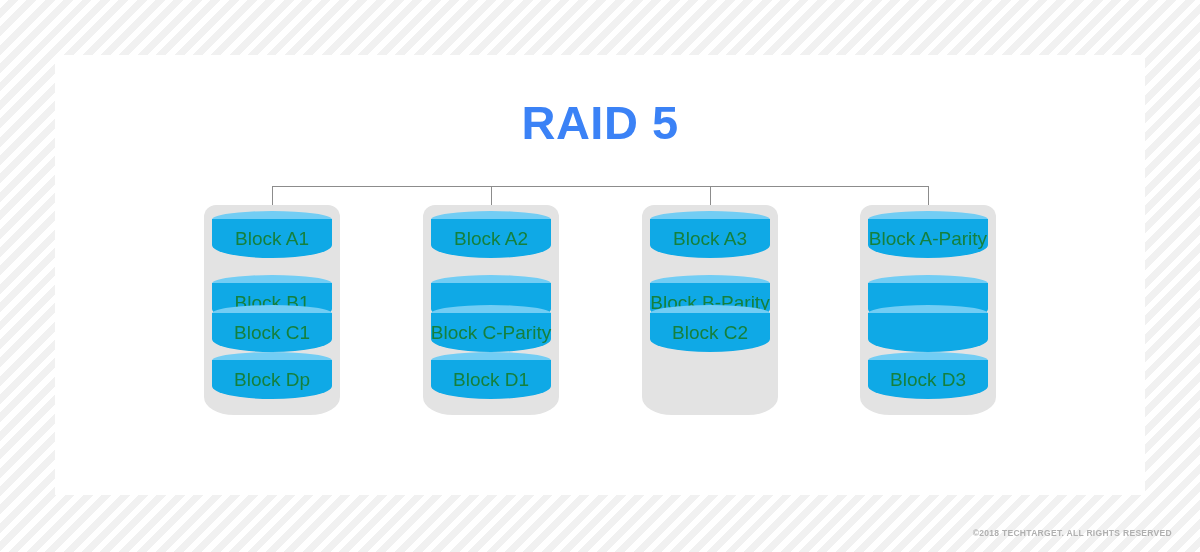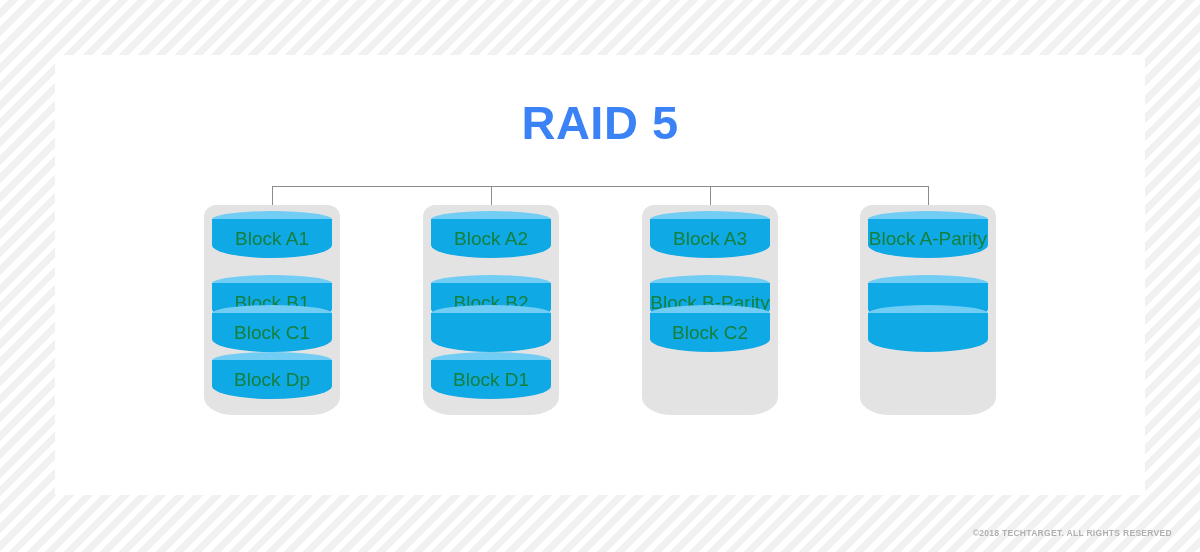--- a/index.html
+++ b/index.html
@@ -118,25 +118,25 @@
       <div class="stack">
         <div class="backing"></div>
         <div class="band b0">
           <div class="top"></div>
           <div class="body"></div>
           <div class="lbl">Block A2</div>
         </div>
         <div class="band b1">
           <div class="top"></div>
           <div class="body"></div>
-          <div class="lbl">Block B2</div>
         </div>
         <div class="band b2">
           <div class="top"></div>
           <div class="body"></div>
+          <div class="lbl">Block C-Parity</div>
         </div>
         <div class="band b3">
           <div class="top"></div>
           <div class="body"></div>
           <div class="lbl">Block D1</div>
         </div>
       </div>
 
     </div>
 
@@ -171,20 +171,25 @@
           <div class="lbl">Block A-Parity</div>
         </div>
         <div class="band b1">
           <div class="top"></div>
           <div class="body"></div>
         </div>
         <div class="band b2">
           <div class="top"></div>
           <div class="body"></div>
         </div>
+        <div class="band b3">
+          <div class="top"></div>
+          <div class="body"></div>
+          <div class="lbl">Block D3</div>
+        </div>
       </div>
 
     </div>
 
   </div>
 </div>
 
 <div class="copyright">©2018 TECHTARGET. ALL RIGHTS RESERVED</div>
 
 </body></html>

